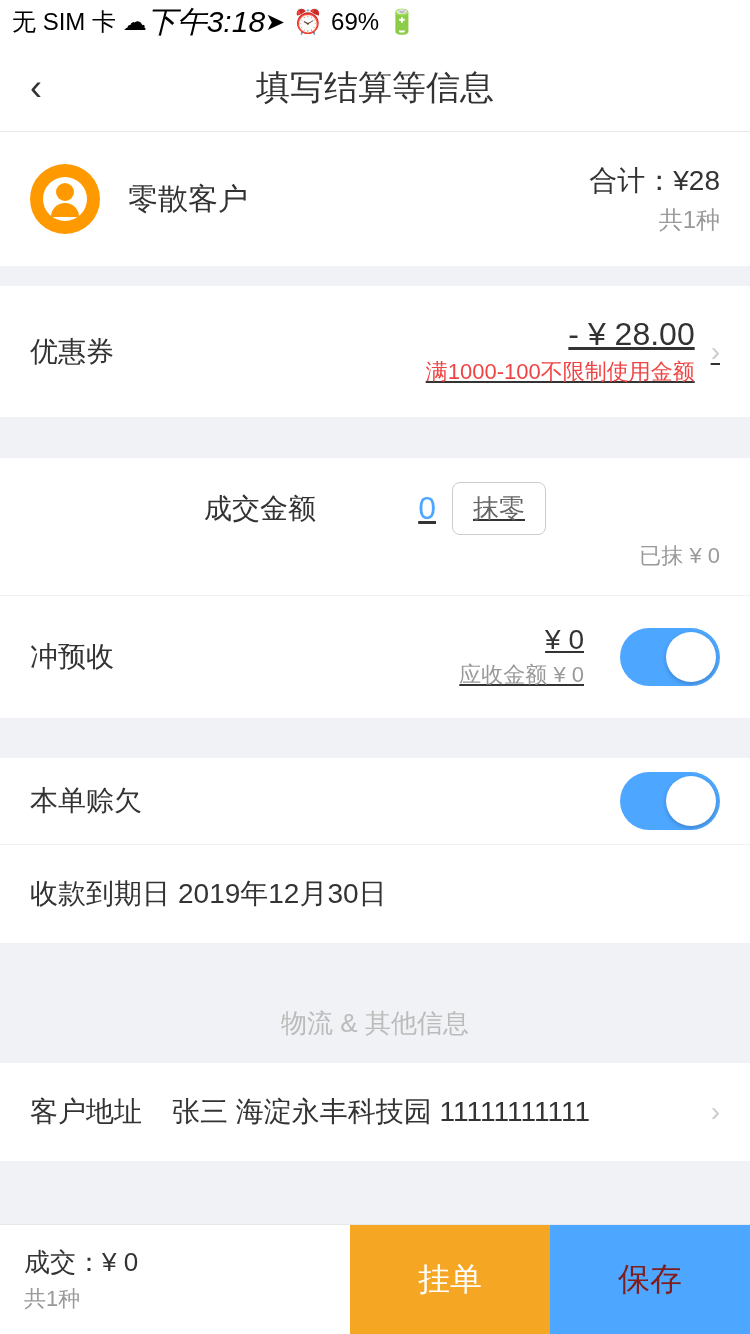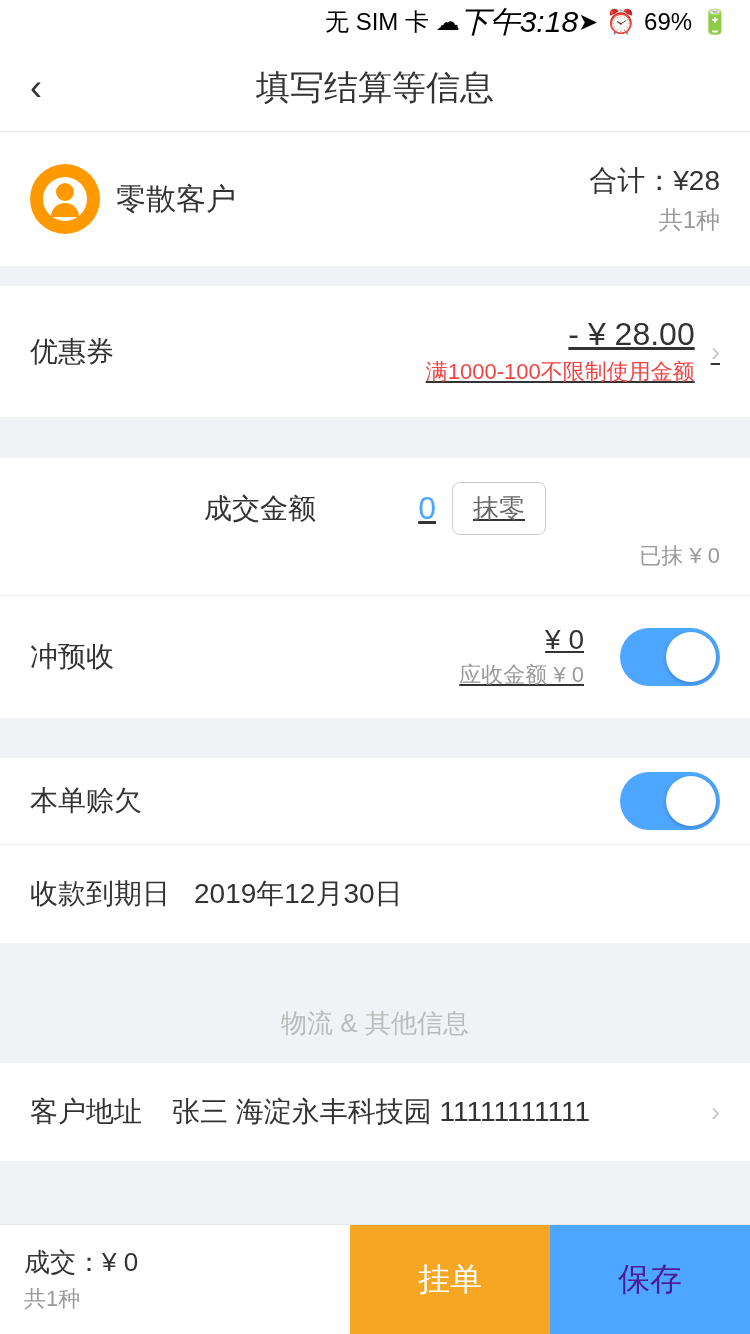--- a/index.html
+++ b/index.html
@@ -14,22 +14,22 @@
       position: relative;
     }
 
     
     .status-bar {
       width: 100%;
       height: 44px;
       background: #fff;
       display: flex;
       align-items: center;
-      justify-content: flex-end;
-      padding: 0 20px;
+      justify-content: flex-start;
+      padding: 0 12px;
       font-size: 24px;
       color: #000;
     }
     .status-left { display: flex; align-items: center; gap: 10px; }
     .status-center { font-size: 30px; font-weight: 500; font-style: italic; }
     .status-right { display: flex; align-items: center; gap: 8px; font-size: 24px; }
 
     
     .nav-bar {
       width: 100%;
@@ -61,21 +61,21 @@
     }
 
     
     .customer-row {
       display: flex;
       align-items: center;
       justify-content: space-between;
       padding: 30px 30px;
       background: #fff;
     }
-    .customer-left { display: flex; align-items: center; gap: 16px; }
+    .customer-left { display: flex; align-items: center; gap: 28px; }
     .avatar {
       width: 70px; height: 70px;
       background: #f90;
       border-radius: 50%;
       display: flex; align-items: center; justify-content: center;
     }
     .avatar-inner {
       width: 44px; height: 44px;
       background: #fff;
       border-radius: 50%;
@@ -188,21 +188,21 @@
       background: #fff;
       border-bottom: 1px solid #f0f0f0;
     }
 
     
     .due-date-row {
       display: flex;
       align-items: center;
       padding: 30px 30px;
       background: #fff;
-      gap: 24px;
+      gap: 8px;
     }
     .due-date-label { font-size: 28px; color: #333; }
     .due-date-value { font-size: 28px; color: #333; }
 
     
     .logistics-section {
       background: #f0f2f5;
       height: 80px;
       display: flex;
       align-items: center;
@@ -249,21 +249,21 @@
       height: 110px;
       background: #f5a623;
       display: flex; align-items: center; justify-content: center;
       font-size: 32px; color: #fff; cursor: pointer;
     }
     .btn-save {
       width: 200px;
       height: 110px;
       background: #4da6ff;
       display: flex; align-items: center; justify-content: center;
-      font-size: 32px; color: #4c1d95; cursor: pointer;
+      font-size: 32px; color: #7f1d1d; cursor: pointer;
     }
 
     
     .amount-row {
       padding: 24px 30px;
       background: #fff;
       border-bottom: 1px solid #f0f0f0;
     }
     .amount-row-top {
       display: flex;

